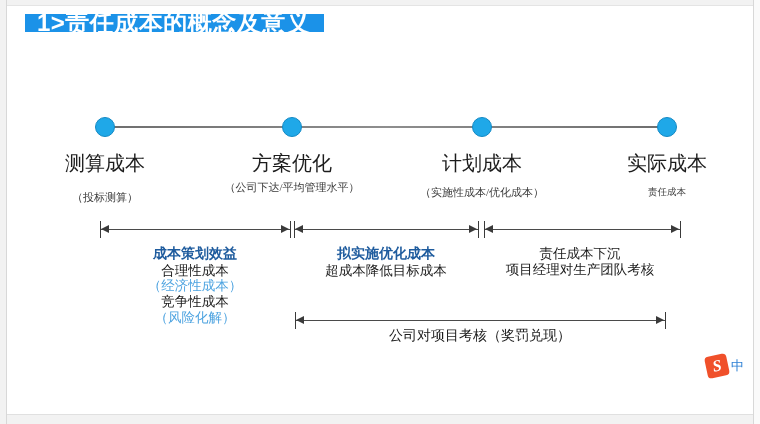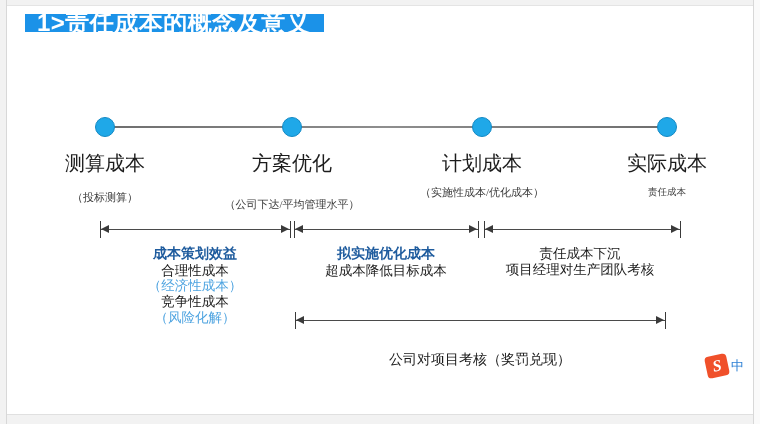--- a/index.html
+++ b/index.html
@@ -216,21 +216,21 @@
   <div class="title-banner">1&gt;责任成本的概念及意义</div>
 
   <div class="timeline-line"></div>
 
   <div id="nodes-layer">
       <div class="node-dot" style="left: 105px; top: 127px;"></div>
       <div class="node-title" style="left: 105px; top: 150px;">测算成本</div>
       <div class="node-sub" style="left: 105px; top: 190px;">（投标测算）</div>
       <div class="node-dot" style="left: 292px; top: 127px;"></div>
       <div class="node-title" style="left: 292px; top: 150px;">方案优化</div>
-      <div class="node-sub" style="left: 292px; top: 197px;">（公司下达/平均管理水平）</div>
+      <div class="node-sub" style="left: 292px; top: 180px;">（公司下达/平均管理水平）</div>
       <div class="node-dot" style="left: 482px; top: 127px;"></div>
       <div class="node-title" style="left: 482px; top: 150px;">计划成本</div>
       <div class="node-sub" style="left: 482px; top: 185px;">（实施性成本/优化成本）</div>
       <div class="node-dot" style="left: 667px; top: 127px;"></div>
       <div class="node-title" style="left: 667px; top: 150px;">实际成本</div>
       <div class="node-sub small" style="left: 667px; top: 186px;">责任成本</div>
     </div>
 
   <div id="segments-layer">
       <div class="arrow-row" style="left: 100px; top: 219px; width: 190px; height: 20px;">
@@ -272,21 +272,21 @@
     </div>
 
   <div id="bottom-layer">
       <div class="arrow-row" style="left: 295px; top: 310px; width: 370px; height: 20px;">
         <div class="arrow-line" style="left: 0px; width: 370px;"></div>
         <div class="tick" style="left: 0px;"></div>
         <div class="tick" style="left: 370px;"></div>
         <div class="head left" style="left: 1px;"></div>
         <div class="head right" style="left: 361px;"></div>
       </div>
-      <div class="bottom-caption" style="left: 480px; top: 351px;">公司对项目考核（奖罚兑现）</div>
+      <div class="bottom-caption" style="left: 480px; top: 327px;">公司对项目考核（奖罚兑现）</div>
     </div>
 
   <div class="watermark" style="left:706px; top:355px;">
     <div class="sogou-mark">S</div>
     <div class="wm-text">中</div>
   </div>
 
 </div>
 
 </body></html>

